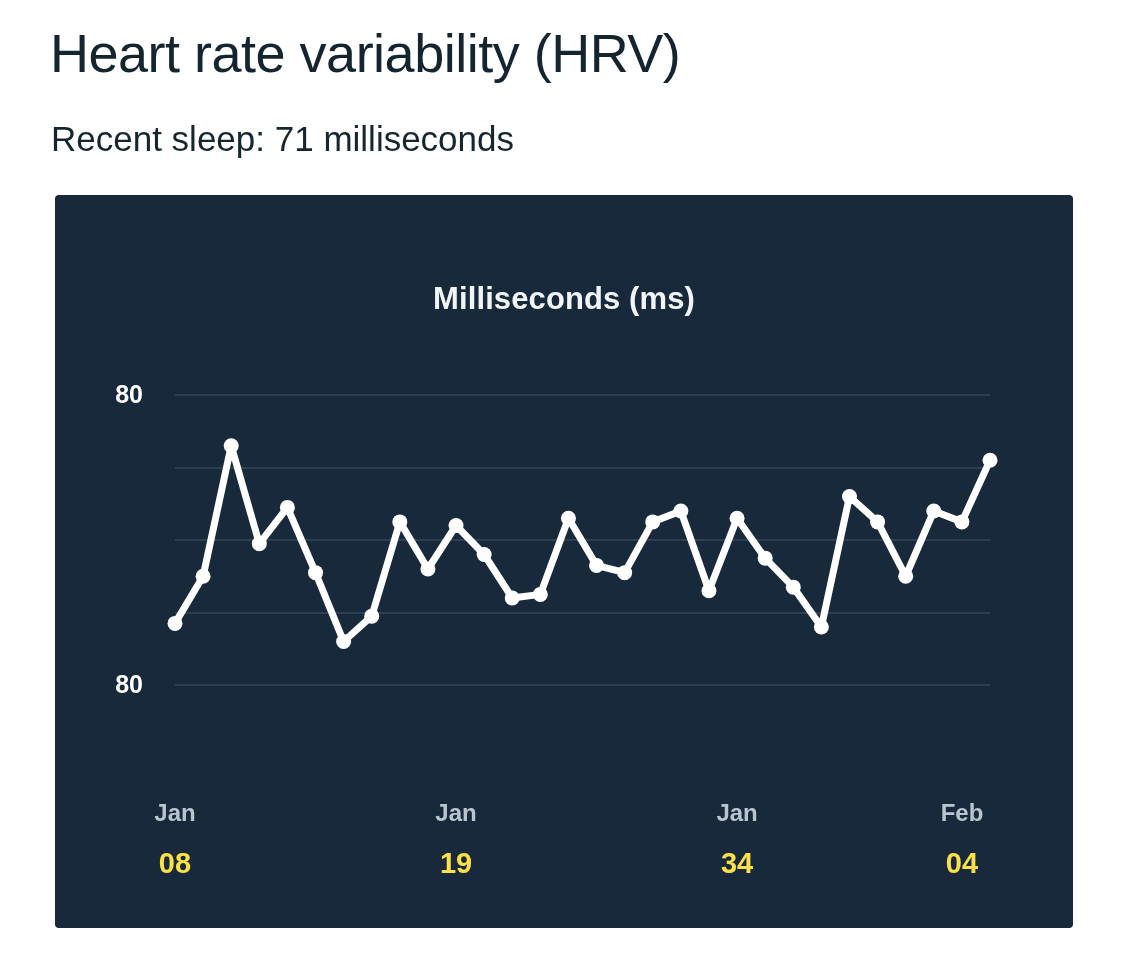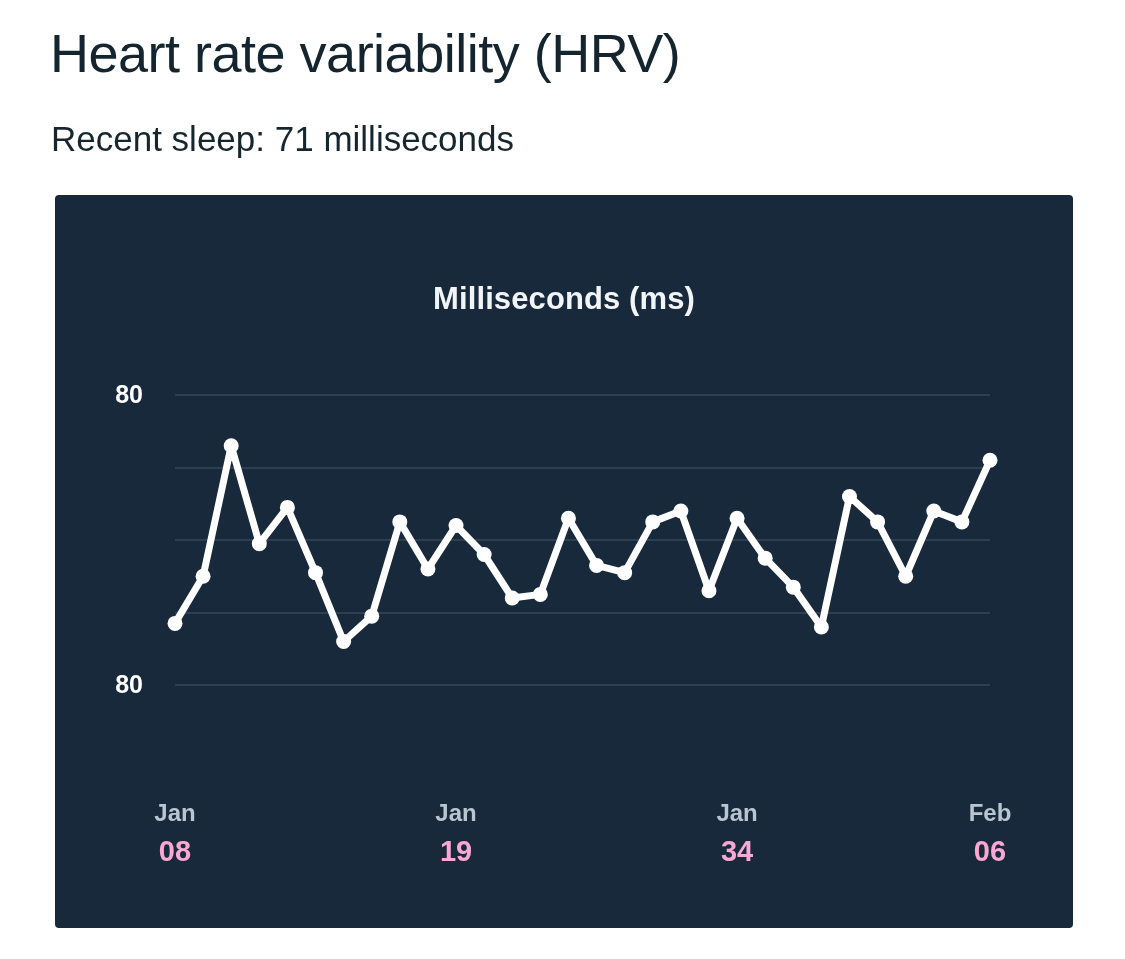--- a/index.html
+++ b/index.html
@@ -82,24 +82,24 @@
   .xtick .mon {
     display: block;
     font-size: 24px;
     font-weight: 700;
     color: #b9c5cf;
     line-height: 1.0;
     margin-top: 46px;
   }
   .xtick .day {
     display: block;
-    margin-top: 12px;
+    margin-top: 24px;
     font-size: 29px;
     font-weight: 700;
-    color: #f9a8d4;
+    color: #fde047;
     line-height: 1.0;
   }
 </style>
 </head>
 <body>
 
 <div class="page">
 
   <div class="page-title">Heart rate variability (HRV)</div>
   <div class="page-subtitle">Recent sleep: 71 milliseconds</div>
@@ -160,20 +160,20 @@
           <span class="day">08</span>
         </div>
         <div class="xtick" style="left: 281.034px;">
           <span class="mon">Jan</span>
           <span class="day">19</span>
         </div>
         <div class="xtick" style="left: 562.069px;">
           <span class="mon">Jan</span>
           <span class="day">34</span>
         </div>
-        <div class="xtick" style="left: 815px;">
+        <div class="xtick" style="left: 787px;">
           <span class="mon">Feb</span>
-          <span class="day">06</span>
+          <span class="day">04</span>
         </div>
       </div>
   </div>
 
 </div>
 
 </body></html>

